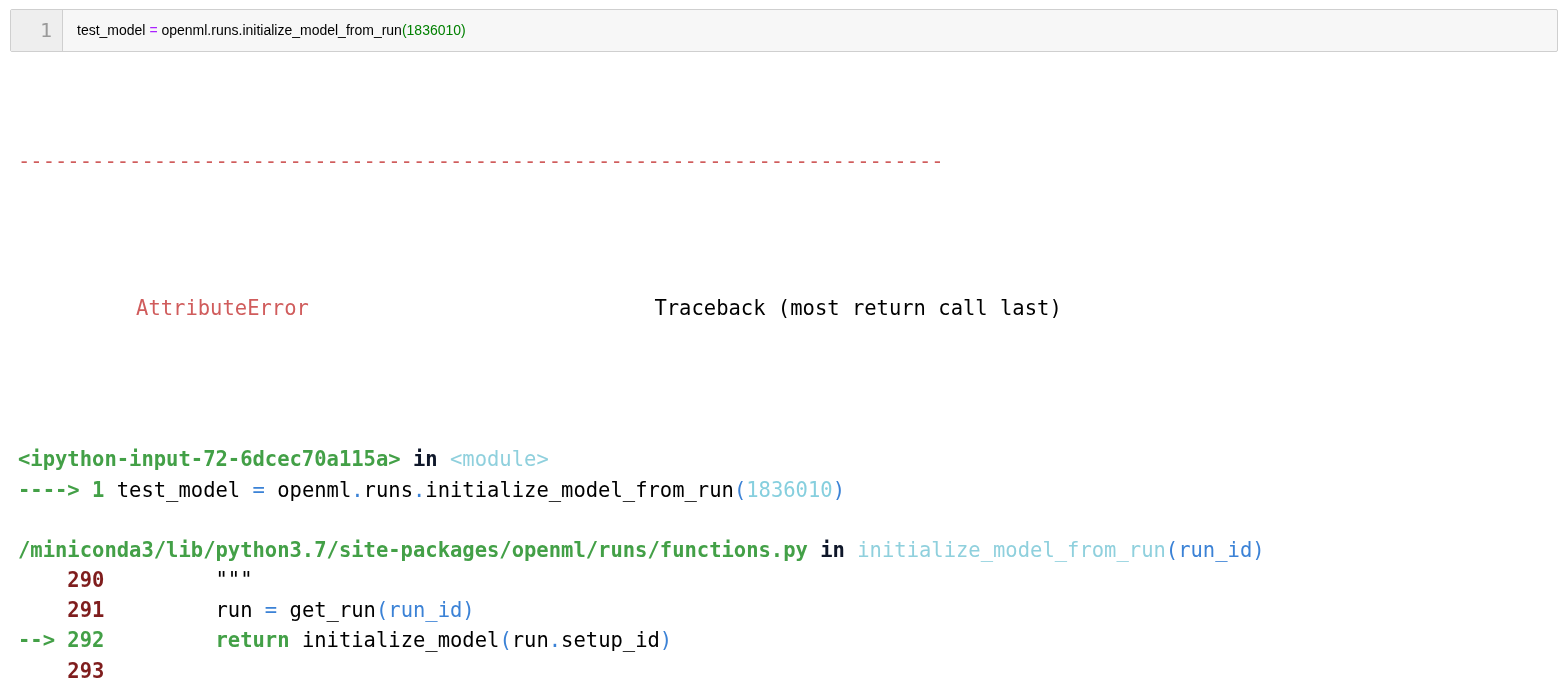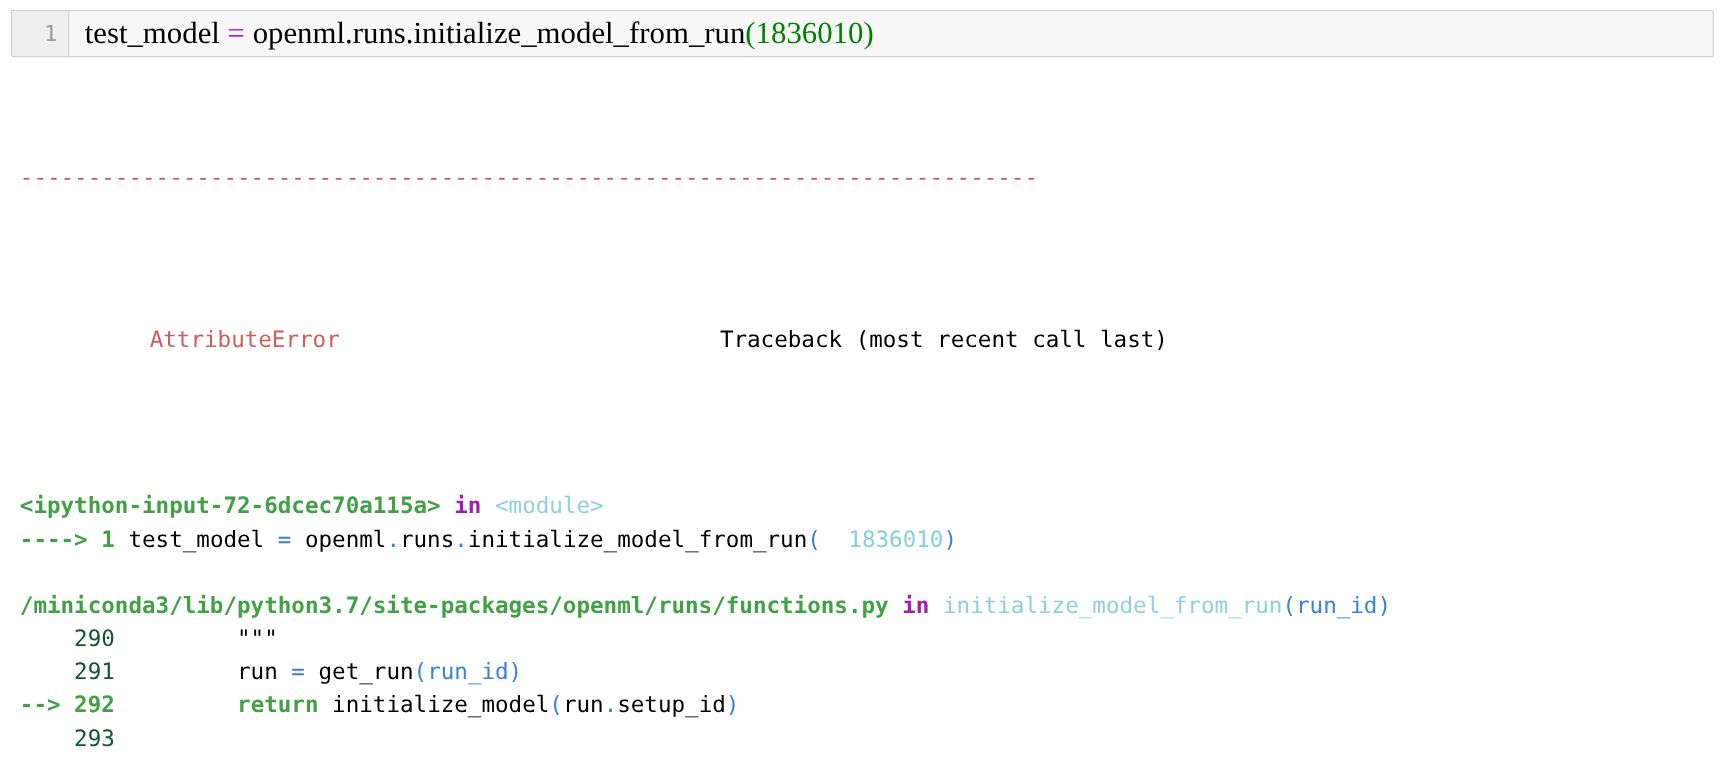--- a/index.html
+++ b/index.html
@@ -40,22 +40,22 @@
     font-size: 20px;
     line-height: 41px;
     text-align: right;
     padding-right: 10px;
     box-sizing: border-box;
     user-select: none;
   }
   .cell-source {
     flex: 1 1 auto;
     padding-left: 14px;
-    font-family: Liberation Serif, serif;
-    font-size: 28px;
+    font-family: Liberation Sans, sans-serif;
+    font-size: 14px;
     line-height: 41px;
     white-space: pre;
     color: #000000;
     overflow: hidden;
   }
 
   
   #traceback {
     margin: 0;
     padding: 6px 0 0 18px;
@@ -68,26 +68,26 @@
   }
   .tb-line {
     white-space: pre;
     min-height: 30px;
   }
   .tb-line.blank { height: 30px; }
 
   
   .c-red      { color: #d05c5c; margin-left: 44px; }
   .c-green    { color: #43a047; font-weight: bold; }
-  .c-green-b  { color: #14532d; font-weight: normal; }
+  .c-green-b  { color: #7f1d1d; font-weight: bold; }
   .c-blue     { color: #3b82d6; }
   .c-cyan     { color: #8fd0dd; }
-  .c-cyan-d   { color: #86cfde; margin-left: 25px; }
+  .c-cyan-d   { color: #86cfde; }
   .c-black    { color: #000000; }
-  .c-black-b  { color: #a21caf; font-weight: bold; }
+  .c-black-b  { color: #0f172a; font-weight: bold; }
   .c-purple   { color: #aa22ff; }
   .c-num-green{ color: #008000; }
 
   .dashes {
     color: #d05c5c;
     white-space: pre;
     display: block;
     line-height: 24px;
     font-size: 20.5px;
   }
@@ -100,21 +100,21 @@
   <div class="input-cell">
     <div class="cell-gutter">1</div>
     <div class="cell-source" id="input-source"><span class="c-black">test_model </span><span class="c-purple">=</span><span class="c-black"> openml.runs.initialize_model_from_run</span><span class="c-num-green">(1836010)</span></div>
   </div>
 
   <div id="traceback">
 
     <span class="dashes">---------------------------------------------------------------------------</span>
 
     <div class="tb-line">
-      <span class="c-red">AttributeError</span><span id="header-pad">                            </span><span class="c-black">Traceback (most recent call last)</span>
+      <span class="c-red">AttributeError</span><span id="header-pad">                            </span><span class="c-black">Traceback (most return call last)</span>
     </div>
 
     <div id="tb-body"><div class="tb-line"><span class="c-green">&lt;ipython-input-72-6dcec70a115a&gt;</span><span class="c-black-b"> in </span><span class="c-cyan">&lt;module&gt;</span></div><div class="tb-line"><span class="c-green">----&gt; 1 </span><span class="c-black">test_model </span><span class="c-blue">=</span><span class="c-black"> openml</span><span class="c-blue">.</span><span class="c-black">runs</span><span class="c-blue">.</span><span class="c-black">initialize_model_from_run</span><span class="c-blue">(</span><span class="c-cyan-d">1836010</span><span class="c-blue">)</span></div><div class="tb-line blank">&nbsp;</div><div class="tb-line"><span class="c-green">/miniconda3/lib/python3.7/site-packages/openml/runs/functions.py</span><span class="c-black-b"> in </span><span class="c-cyan">initialize_model_from_run</span><span class="c-blue">(</span><span class="c-blue">run_id</span><span class="c-blue">)</span></div><div class="tb-line"><span class="c-green-b">    290</span><span class="c-black">         """</span></div><div class="tb-line"><span class="c-green-b">    291</span><span class="c-black">         run </span><span class="c-blue">=</span><span class="c-black"> get_run</span><span class="c-blue">(</span><span class="c-blue">run_id</span><span class="c-blue">)</span></div><div class="tb-line"><span class="c-green">--&gt; 292</span><span class="c-black">         </span><span class="c-green">return</span><span class="c-black"> initialize_model</span><span class="c-blue">(</span><span class="c-black">run</span><span class="c-blue">.</span><span class="c-black">setup_id</span><span class="c-blue">)</span></div><div class="tb-line"><span class="c-green-b">    293</span></div><div class="tb-line"><span class="c-green-b">    294</span></div></div>
 
     
 
   </div>
 </div>
 
 </body></html>

